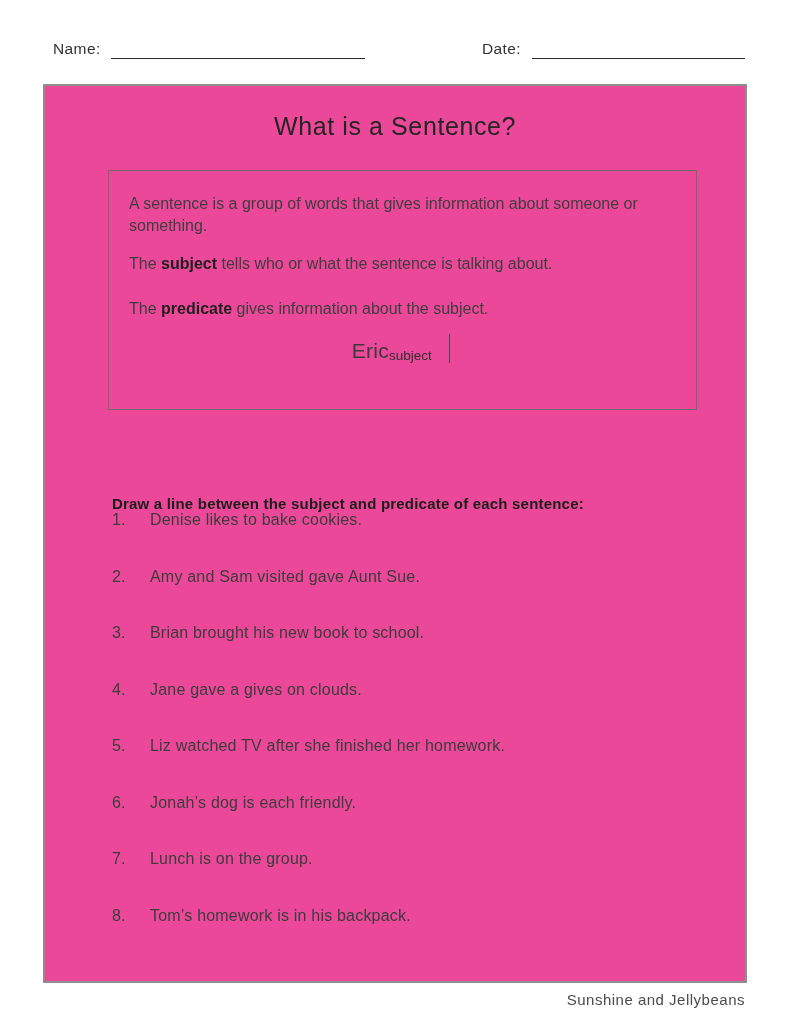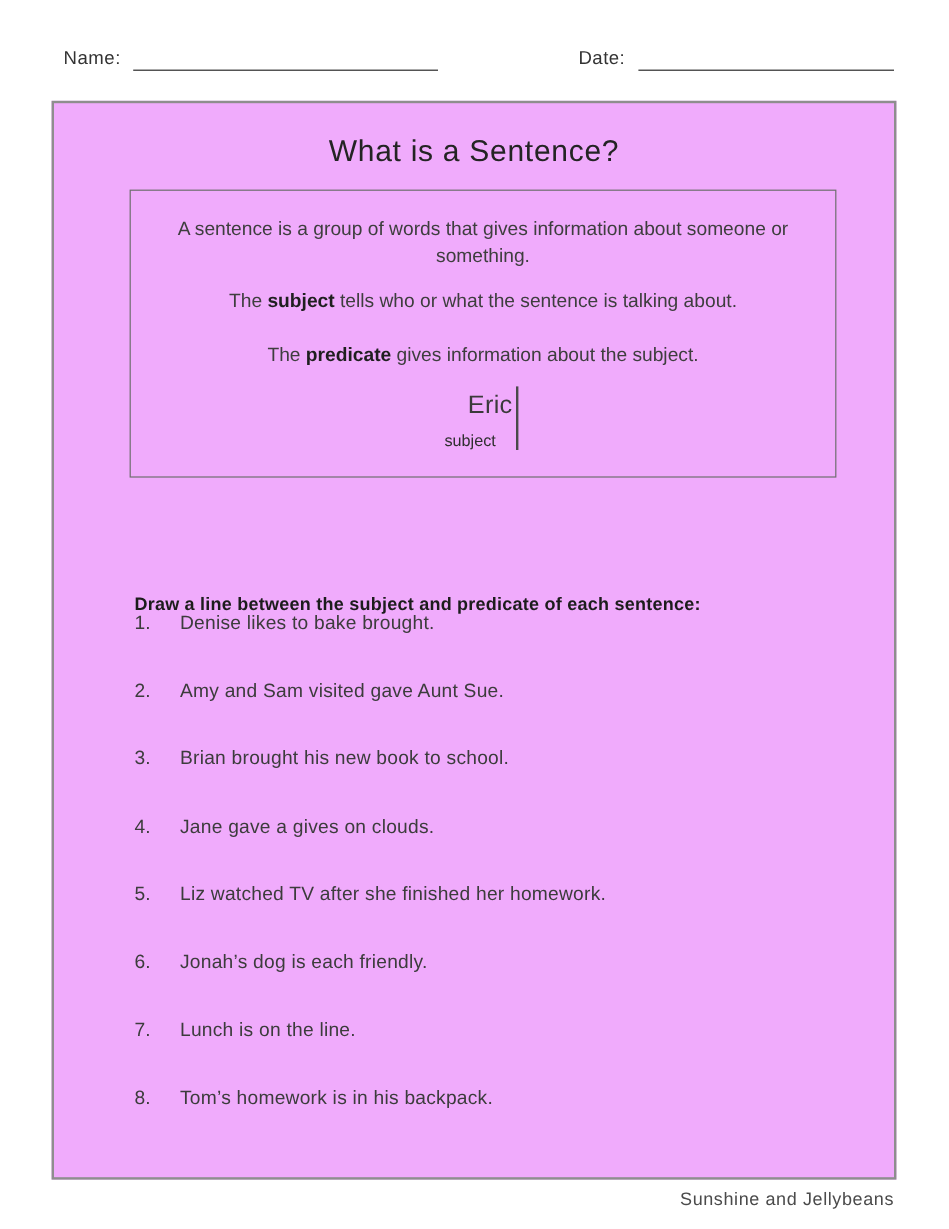--- a/index.html
+++ b/index.html
@@ -30,57 +30,56 @@
   }
   .hdr-name-line { left: 111px; top: 58px; width: 254px; }
   .hdr-date-line { left: 532px; top: 58px; width: 213px; }
 
   
   .outer-box {
     position: absolute;
     left: 43px; top: 84px;
     width: 704px; height: 899px;
     border: 2px solid #8e8e8e;
-    background: #f0abfc;
+    background: #ec4899;
   }
 
   .title {
     position: absolute;
     left: 0; top: 26px;
     width: 100%;
     text-align: center;
     font-size: 25px;
     color: #242424;
     letter-spacing: 0.6px;
   }
 
   
   .info-box {
     position: absolute;
-    left: 63px; top: 72px;
+    left: 63px; top: 84px;
     width: 589px; height: 240px;
     border: 1px solid #6e6e6e;
     padding: 22px 20px 0 20px;
     font-size: 16px;
     line-height: 22px;
     color: #3e3e3e;
-    text-align: center;
   }
   .info-p1 { margin-bottom: 16px; max-width: 552px; }
   .info-p2 { margin-bottom: 23px; }
   .info-bold { font-weight: bold; color: #1f1f1f; }
 
   
   .example {
     margin-top: 18px;
     display: flex;
     justify-content: center;
     align-items: stretch;
   }
-  .example-col { display: flex; flex-direction: column; }
+  .example-col { display: flex; flex-direction: row; }
   .example-left  { align-items: flex-end; }
   .example-right { align-items: flex-start; }
   .example-big {
     font-size: 21px;
     line-height: 24px;
     color: #3a3a3a;
     letter-spacing: 0.3px;
   }
   .example-divider {
     width: 1.5px;
@@ -161,21 +160,21 @@
         </div>
         <div class="example-divider"></div>
       </div>
     </div>
 
     <div class="instructions">Draw a line between the subject and predicate of each sentence:</div>
 
     <div class="sentence-list">
       <div class="sentence-row">
         <span class="sentence-number">1.</span>
-        <span class="sentence-text">Denise likes to bake brought.</span>
+        <span class="sentence-text">Denise likes to bake cookies.</span>
       </div>
       <div class="sentence-row">
         <span class="sentence-number">2.</span>
         <span class="sentence-text">Amy and Sam visited gave Aunt Sue.</span>
       </div>
       <div class="sentence-row">
         <span class="sentence-number">3.</span>
         <span class="sentence-text">Brian brought his new book to school.</span>
       </div>
       <div class="sentence-row">
@@ -185,21 +184,21 @@
       <div class="sentence-row">
         <span class="sentence-number">5.</span>
         <span class="sentence-text">Liz watched TV after she finished her homework.</span>
       </div>
       <div class="sentence-row">
         <span class="sentence-number">6.</span>
         <span class="sentence-text">Jonah’s dog is each friendly.</span>
       </div>
       <div class="sentence-row">
         <span class="sentence-number">7.</span>
-        <span class="sentence-text">Lunch is on the line.</span>
+        <span class="sentence-text">Lunch is on the group.</span>
       </div>
       <div class="sentence-row">
         <span class="sentence-number">8.</span>
         <span class="sentence-text">Tom’s homework is in his backpack.</span>
       </div>
     </div>
 
   </div>
 
   <div class="footer">Sunshine and Jellybeans</div>

